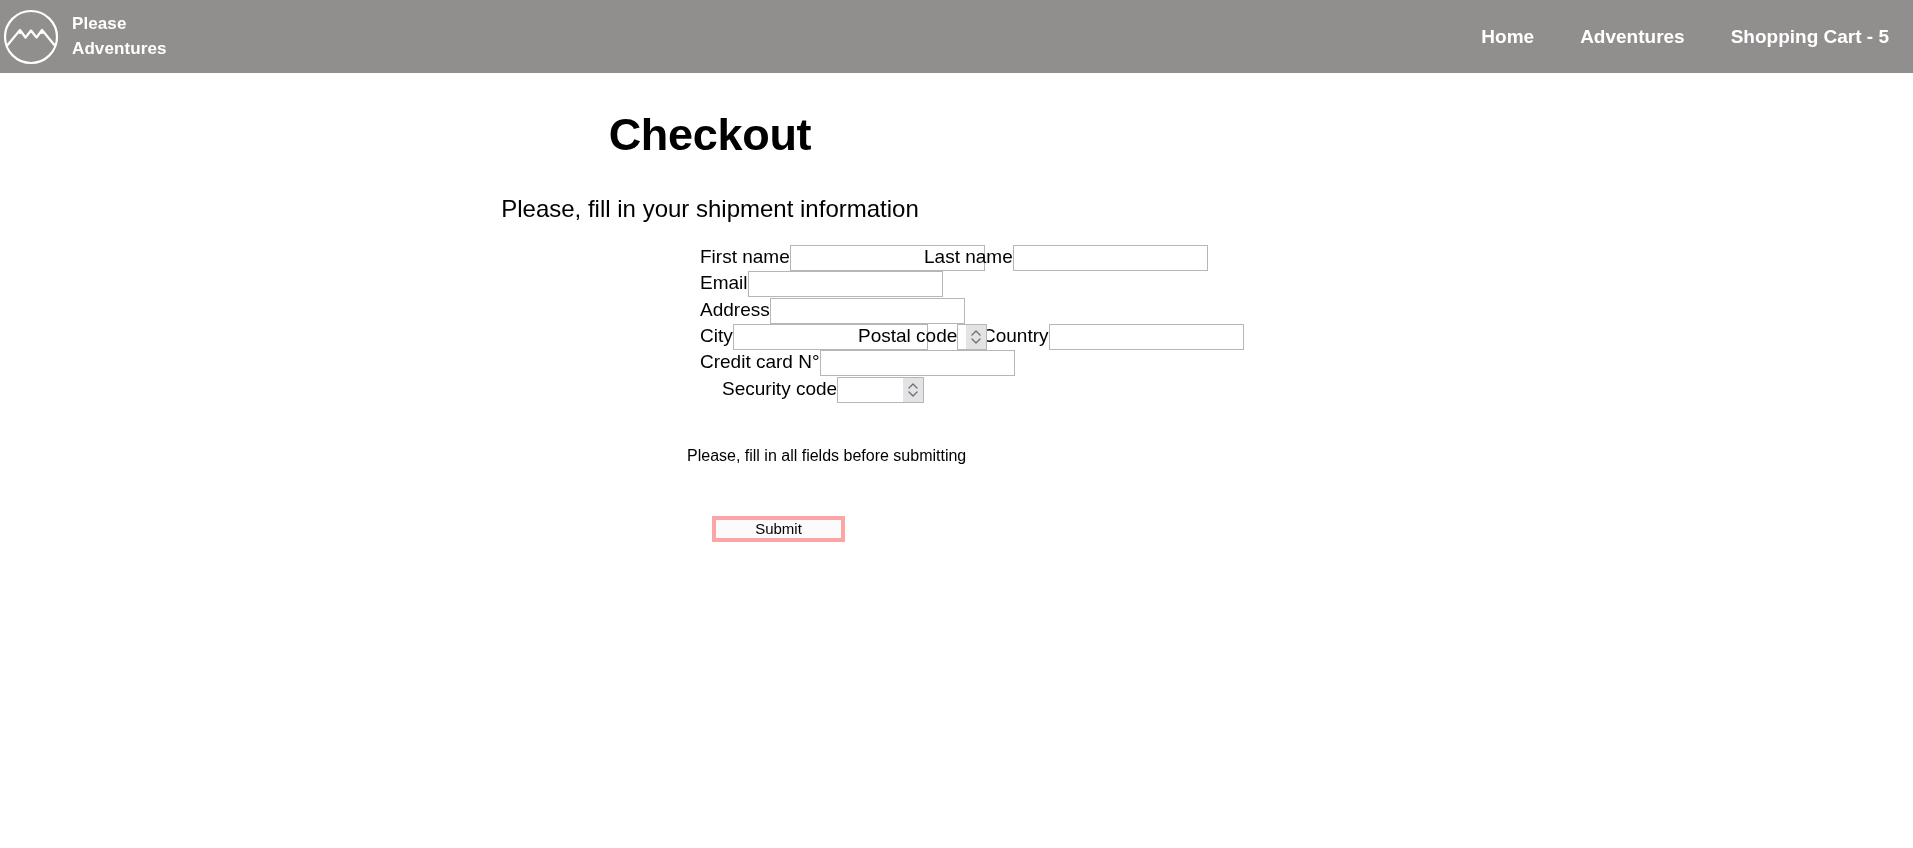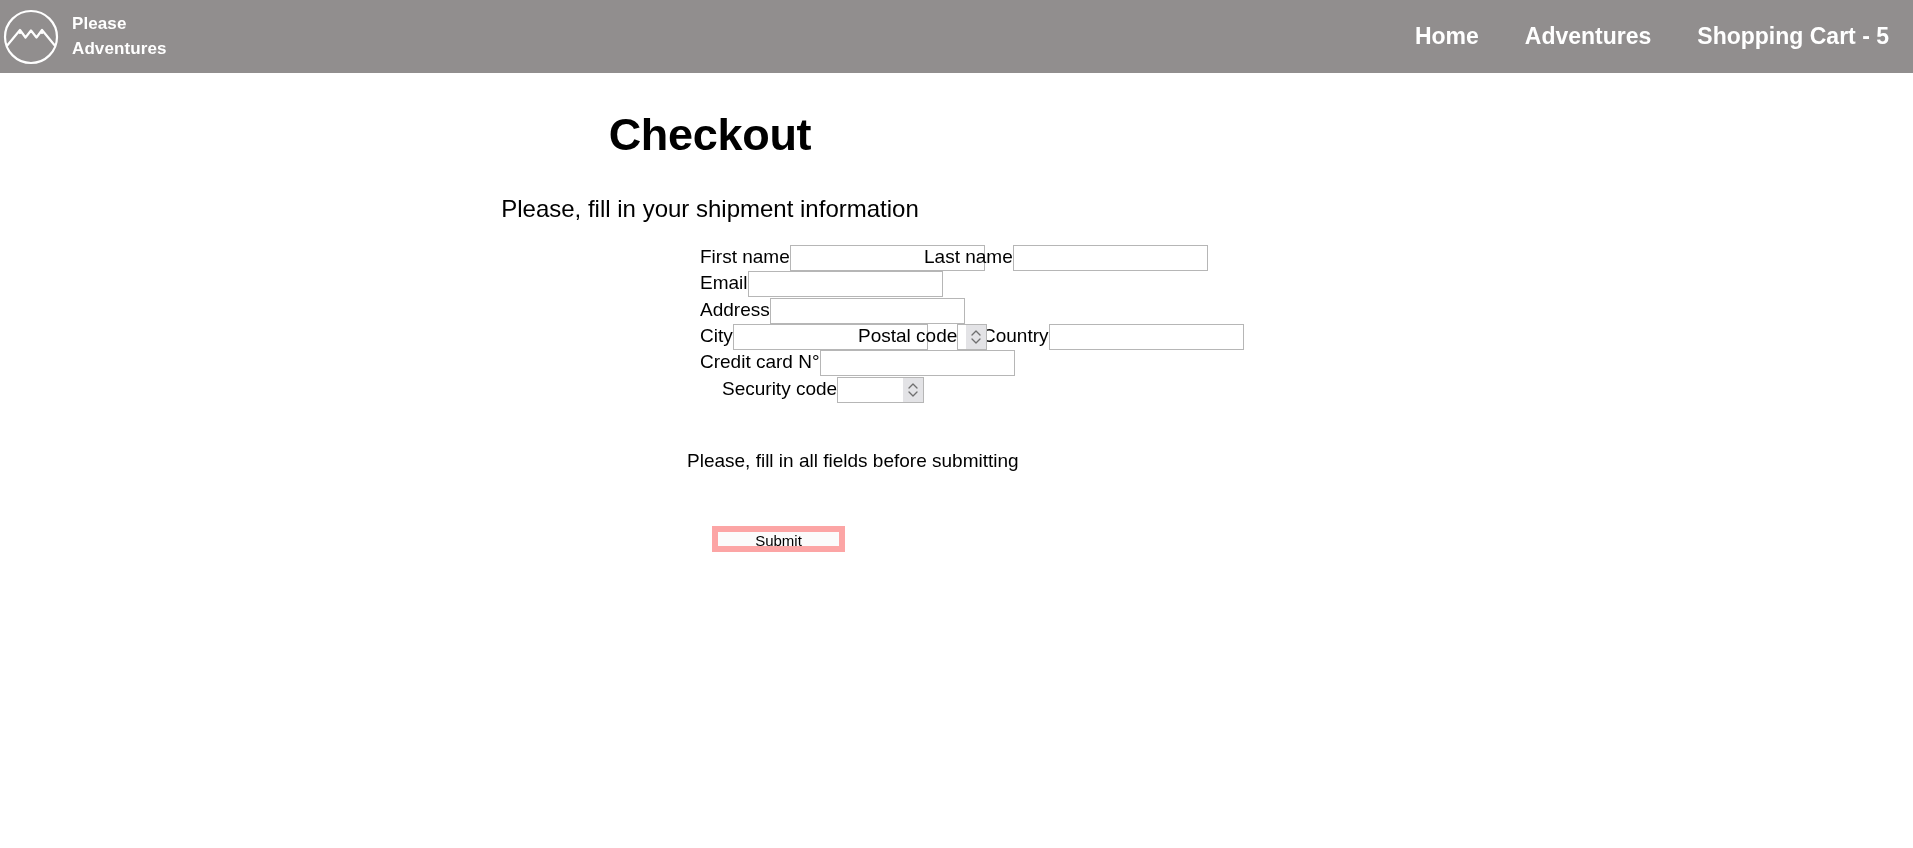--- a/index.html
+++ b/index.html
@@ -45,21 +45,21 @@
   }
   .main-nav {
     display: flex;
     align-items: center;
     gap: 46px;
     padding-right: 6px;
   }
   .nav-link {
     color: #ffffff;
     font-weight: bold;
-    font-size: 23px;
+    font-size: 19px;
     text-decoration: none;
     white-space: nowrap;
     cursor: pointer;
     text-align: center;
   }
 
   
   .page {
     width: 100%;
     padding-top: 22px;
@@ -146,35 +146,35 @@
   .w-city   { width: 155px; }
   .gap-b    { width: 3px; }
   .w-postal { width: 110px; }
   .gap-c    { width: 14px; }
   .w-country{ width: 145px; }
   .w-card   { width: 427px; }
   .w-exp    { width: 202px; }
   .w-sec    { width: 202px; }
 
   .form-note {
-    font-size: 19px;
+    font-size: 16px;
     color: #000;
     padding-top: 28px;
     margin-left: -13px;
     white-space: nowrap;
   }
   .submit-wrap {
     padding-top: 35px;
     padding-left: 12px;
   }
   .submit-button {
     width: 133px;
     height: 26px;
     background: #fbfbfb;
-    border: 6px solid #fca5a5;
+    border: 4px solid #fca5a5;
     font-family: "Liberation Sans", sans-serif;
     font-size: 15px;
     color: #000;
     cursor: pointer;
     border-radius: 0;
     padding: 0;
   }
 </style>
 </head>
 <body>

